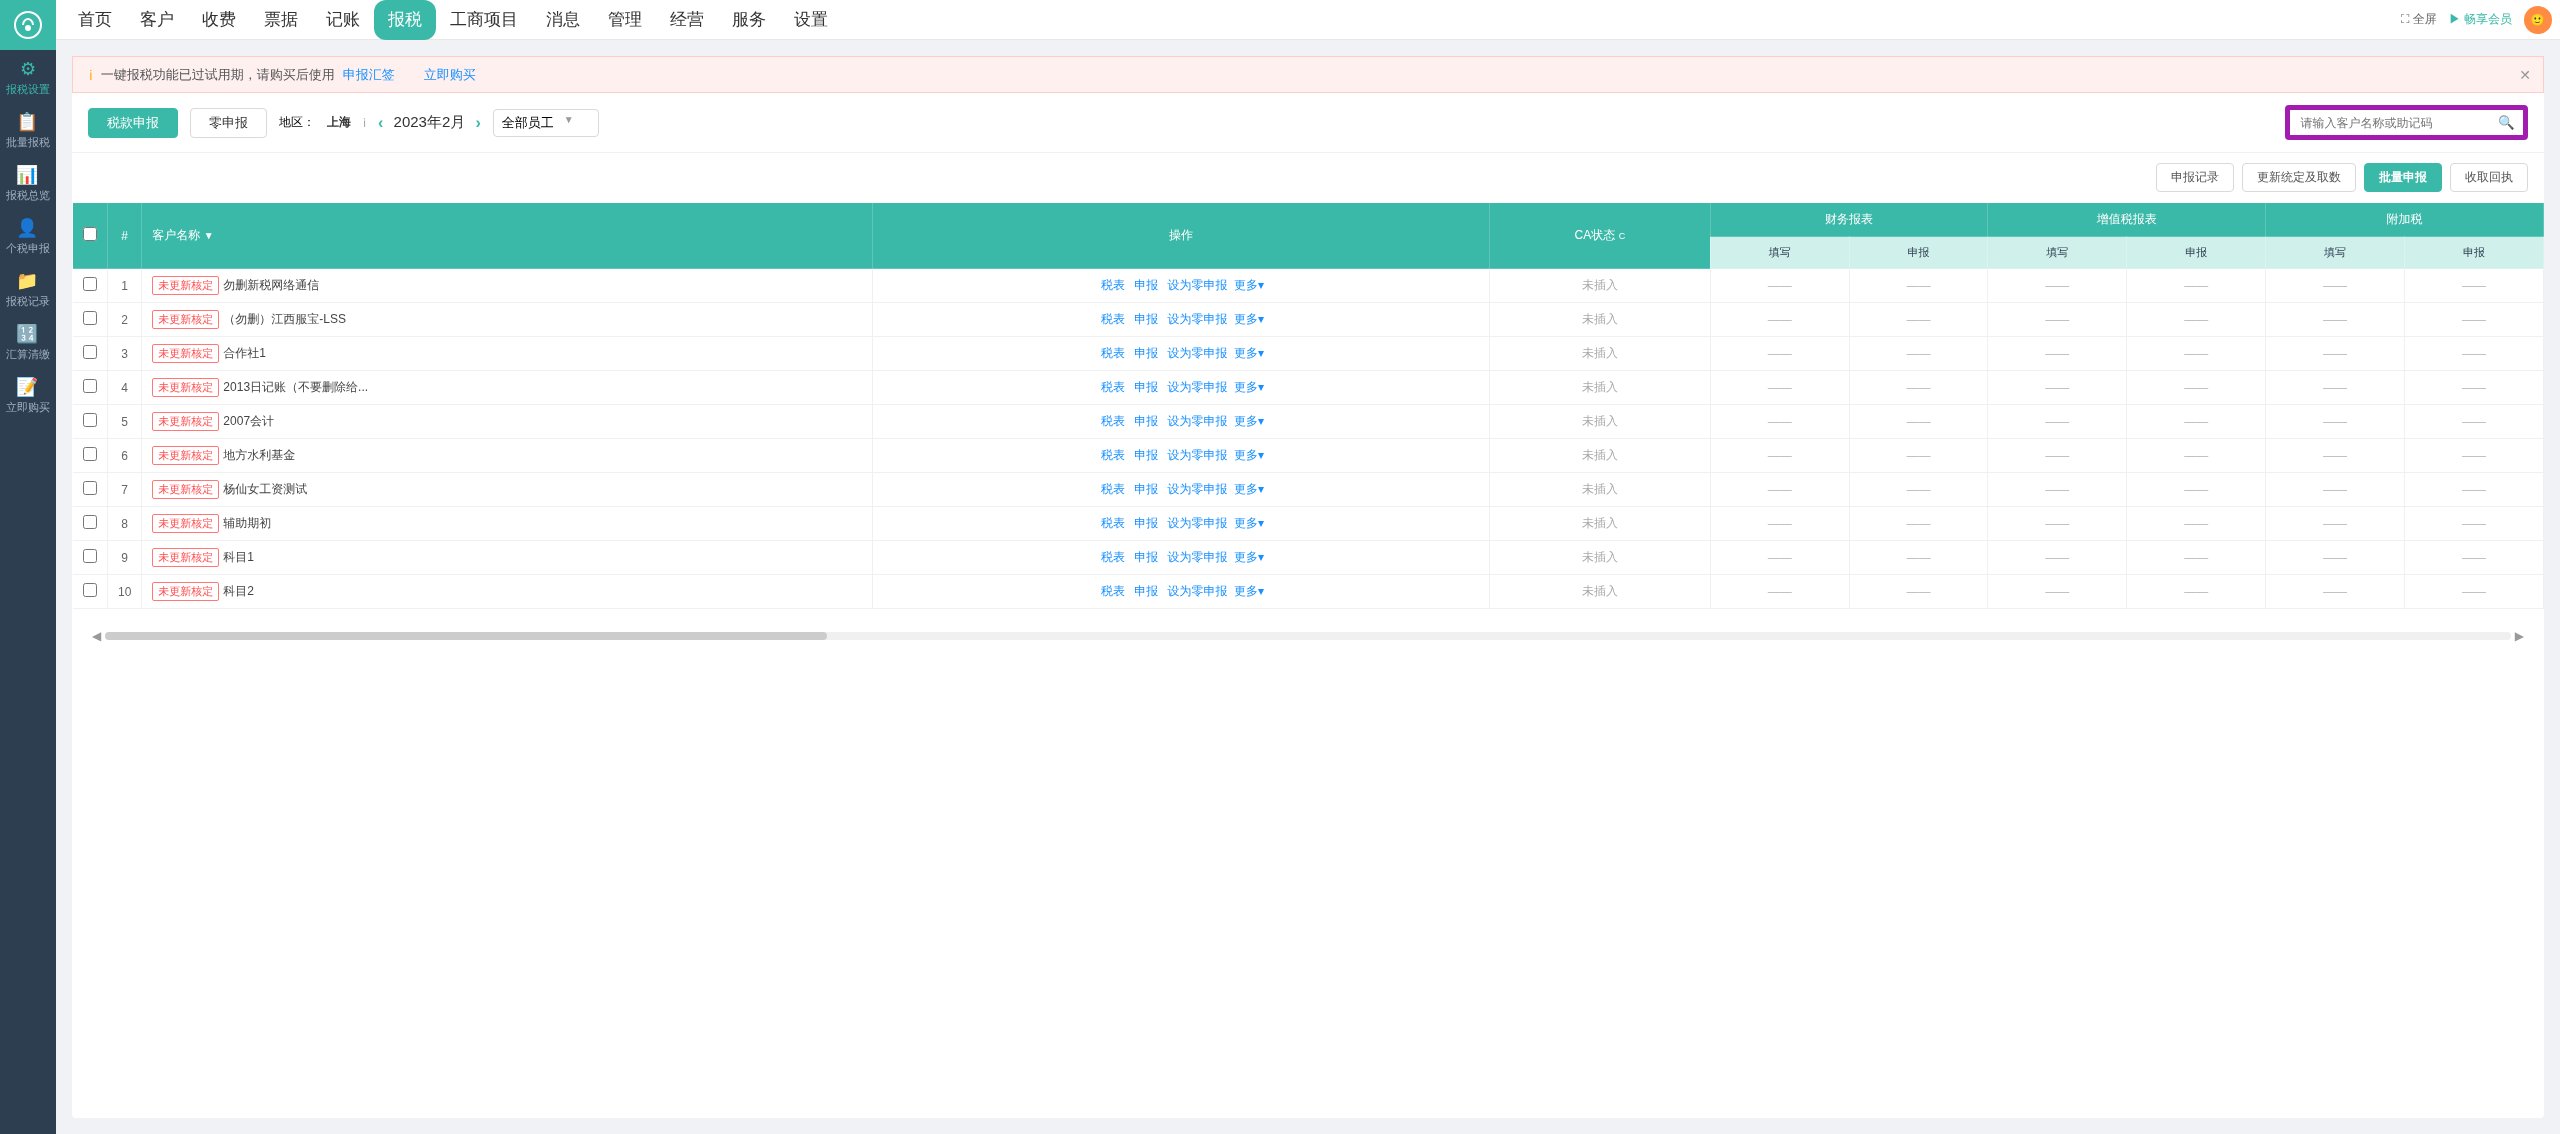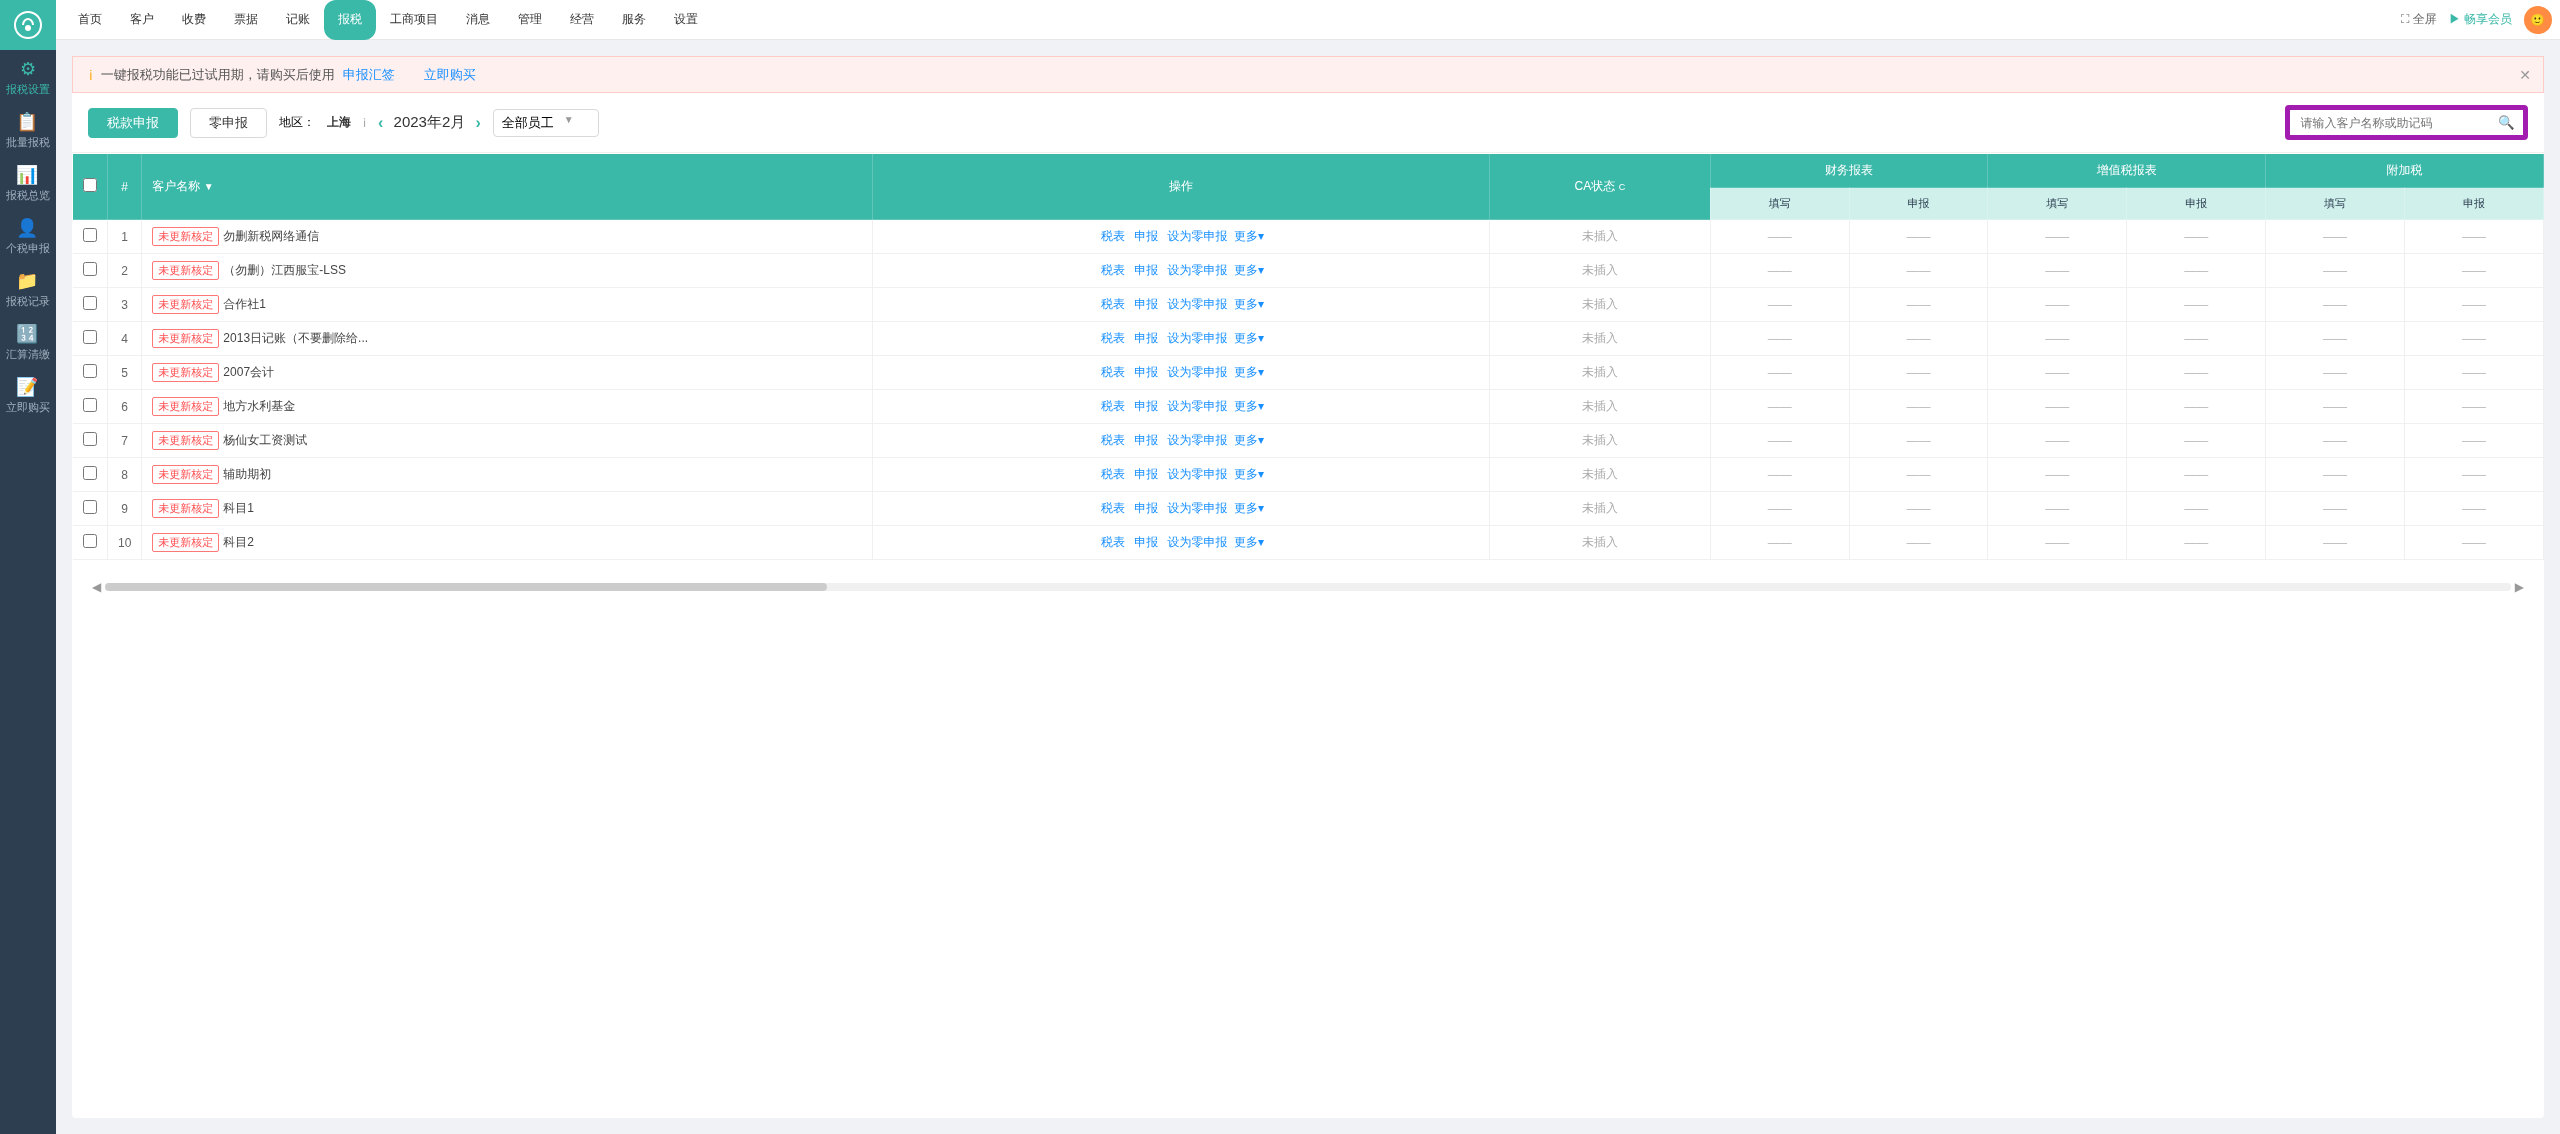--- a/index.html
+++ b/index.html
@@ -49,21 +49,21 @@
       border-bottom: 1px solid #e8e8e8;
       padding: 0 8px;
       flex-shrink: 0;
     }
     .nav-item {
       padding: 0 14px;
       height: 40px;
       display: flex;
       align-items: center;
       cursor: pointer;
-      font-size: 12px;
+      font-size: 17px;
       color: #333;
       white-space: nowrap;
     }
     .nav-item.active { background: #3ab8a8; color: #fff; border-radius: 12px; }
     .nav-right { margin-left: auto; display: flex; align-items: center; gap: 12px; font-size: 12px; color: #666; }
     .nav-right span { cursor: pointer; }
     .avatar { width: 28px; height: 28px; background: #ff8c42; border-radius: 50%; display: flex; align-items: center; justify-content: center; color: #fff; font-size: 12px; cursor: pointer; }
 
     
     .content { flex: 1; overflow: auto; padding: 16px; }
@@ -363,20 +363,26 @@
 
         <div class="search-box">
           <input type="text" placeholder="请输入客户名称或助记码" style="">
           <button>
             <span>🔍</span>
           </button>
         </div>
       </div>
 
 
+      <div class="action-bar">
+        <button class="action-btn secondary">申报记录</button>
+        <button class="action-btn secondary">更新统定及取数</button>
+        <button class="action-btn primary">批量申报</button>
+        <button class="action-btn secondary">收取回执</button>
+      </div>
 
       <div class="table-wrapper">
         <table>
           <thead>
             <tr>
               <th rowspan="2" style="width:30px;">
                 <input type="checkbox" class="cb" style="">
               </th>
               <th rowspan="2" style="width:30px;">#</th>
               <th rowspan="2" class="left" style="min-width:160px;">客户名称 <span style="color:#fff;font-size:10px;">▼</span></th>

